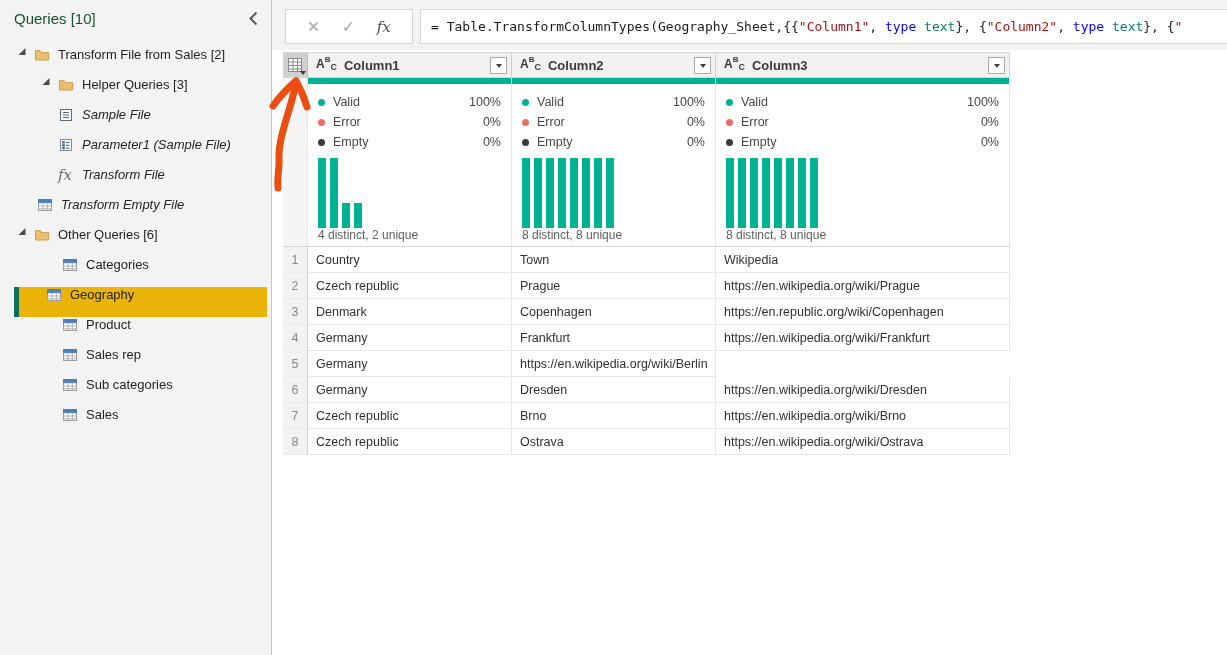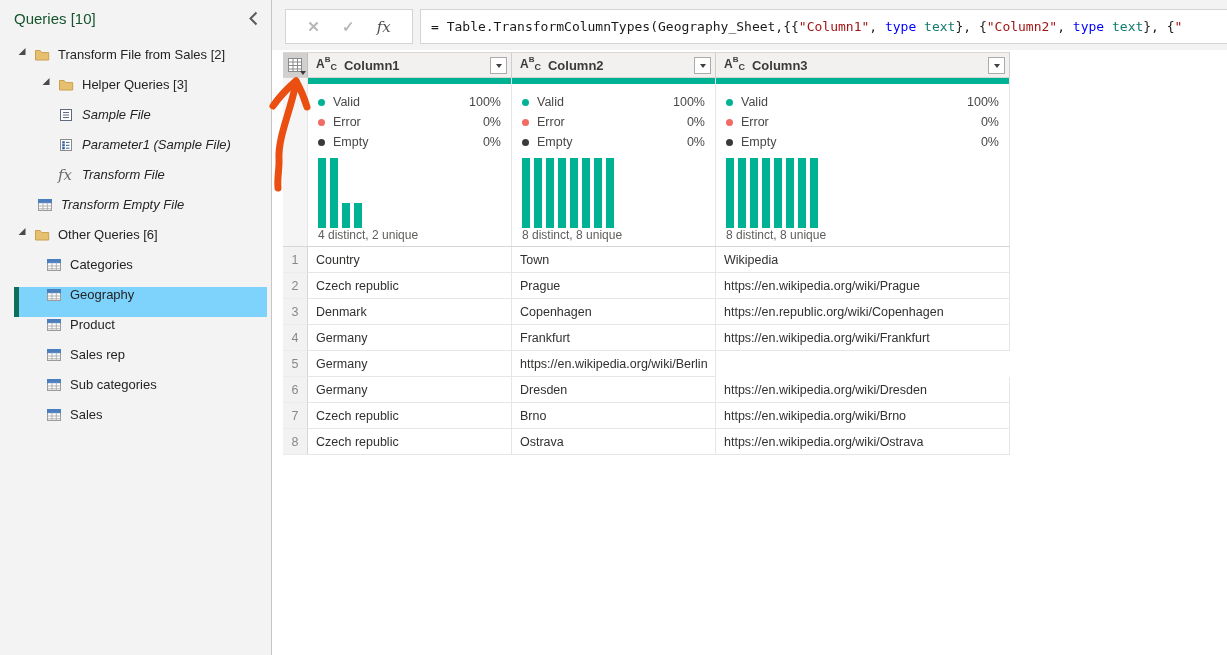--- a/index.html
+++ b/index.html
@@ -14,22 +14,22 @@
   .tree{list-style:none;position:absolute;top:47px;left:0;right:0}
   .tree-item{height:30px;display:flex;align-items:flex-start;font-size:13px;color:#252423;white-space:nowrap}
   .tree-item .label{margin-left:8px}
   .tree-item.italic .label{font-style:italic}
   .tree-item .tri{margin-right:7px;display:flex}
   .tree-item .ic{display:flex;flex:0 0 auto}
   .ind-a{padding-left:18px}   
   .ind-b{padding-left:42px}   
   .ind-c{padding-left:58px}   
   .ind-d{padding-left:37px}   
-  .ind-e{padding-left:46px}   
-  .tree-item.selected{background:#7dd3fc;margin-left:14px;margin-right:4px;border-left:5px solid #0e6e5c;padding-left:27px}
+  .ind-e{padding-left:62px}   
+  .tree-item.selected{background:#eab308;margin-left:14px;margin-right:4px;border-left:5px solid #0e6e5c;padding-left:27px}
   .fx-glyph{font-family:"DejaVu Serif",serif;font-style:italic;font-size:15px;color:#6a6a6a;line-height:16px;width:16px;text-align:center}
 
   
   .topbar{position:absolute;left:272px;top:0;width:955px;height:50px;background:#f3f3f3}
   .fx-toolbar{position:absolute;left:285px;top:9px;width:128px;height:35px;background:#fff;border:1px solid #d6d4d2;display:flex;align-items:center;justify-content:space-around;padding:0 10px}
   .icon-cancel,.icon-commit{color:#b9b7b5;font-size:15px;font-weight:bold;cursor:pointer}
   .icon-fx{font-family:"DejaVu Serif",serif;font-style:italic;font-size:15px;color:#4f4e4d;cursor:pointer}
   .formula-input{position:absolute;left:420px;top:9px;width:807px;height:35px;background:#fff;border:1px solid #d6d4d2;border-right:none;display:flex;align-items:center;overflow:hidden}
   .formula-input code{font-family:"DejaVu Sans Mono",monospace;font-size:13px;white-space:pre;padding-left:10px}
 

